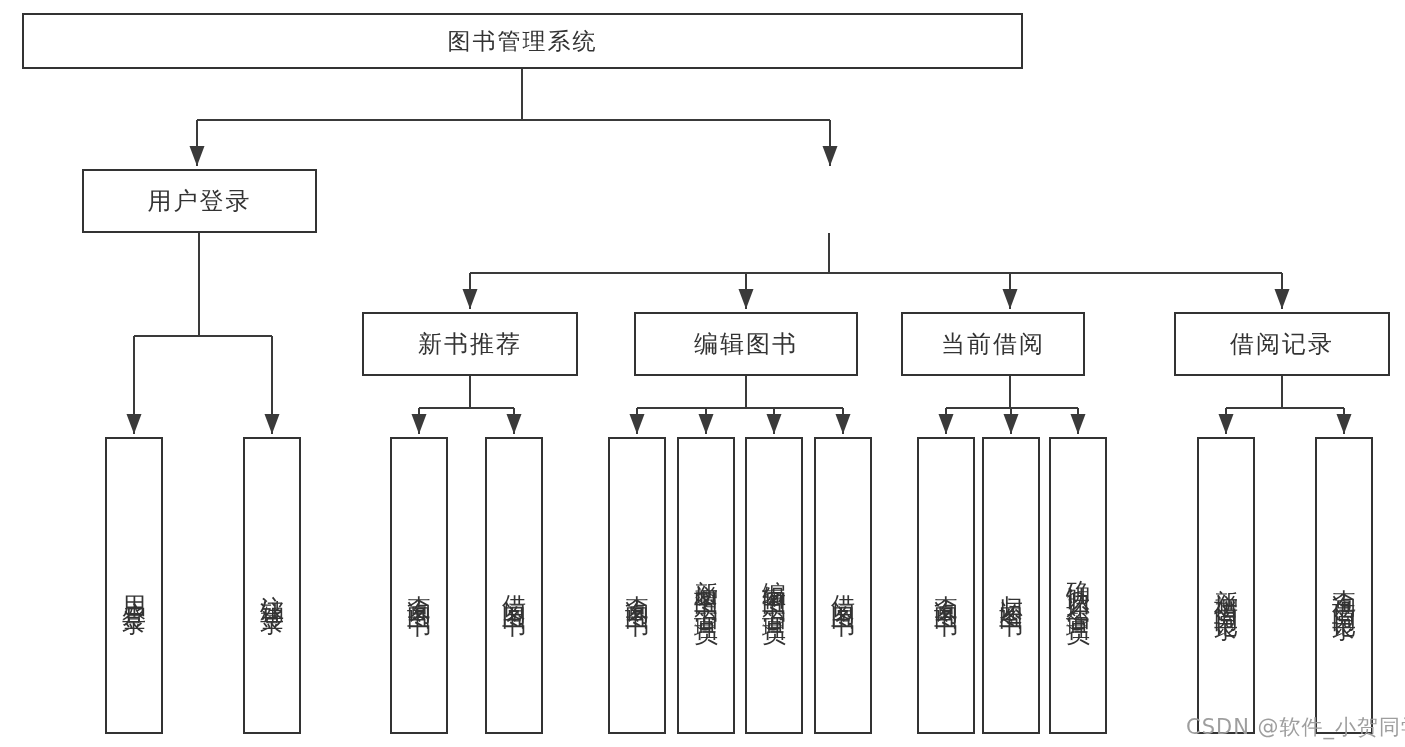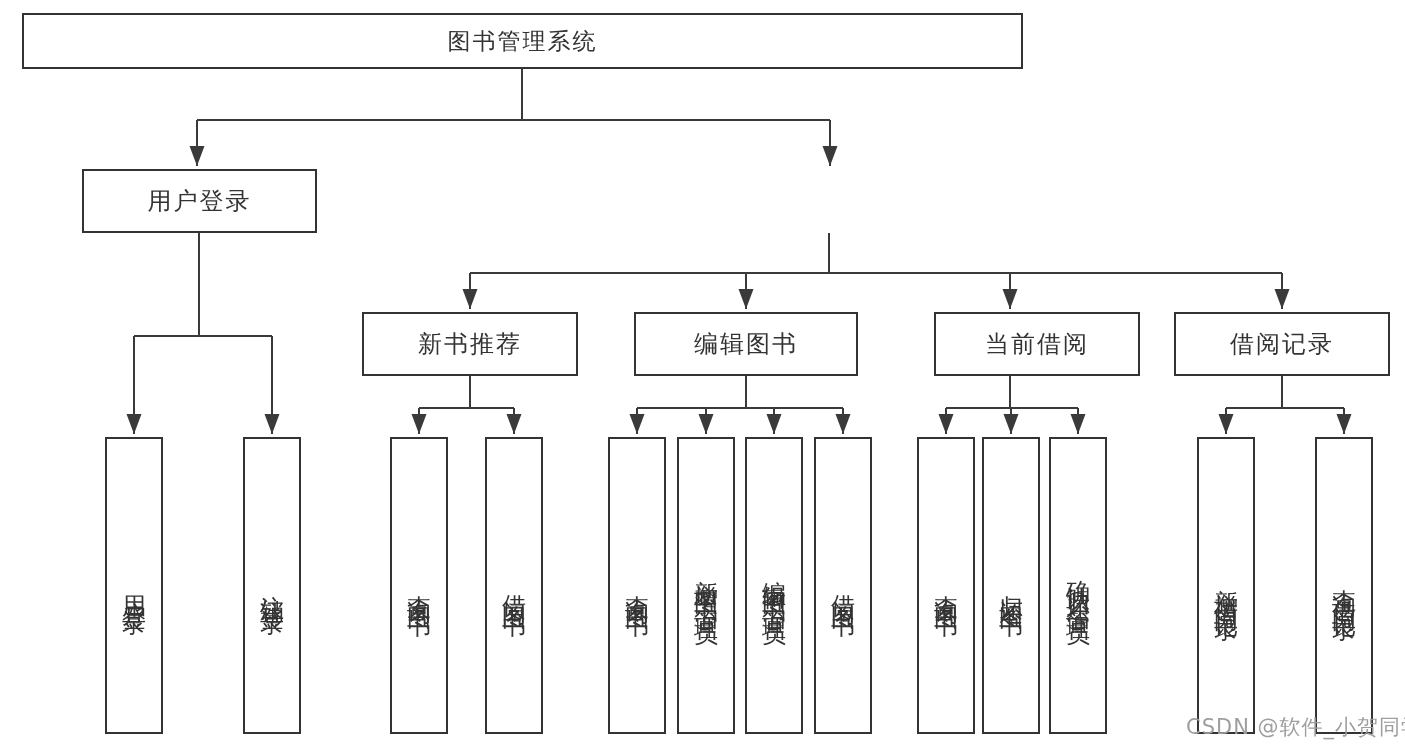--- a/index.html
+++ b/index.html
@@ -123,21 +123,21 @@
       <path d="M1344 408 V434" marker-end="url(#arrow)"></path>
     </g>
   </svg>
 
   <div class="node root">图书管理系统</div>
 
   <div class="node h2" style="left:82px;">用户登录</div>
 
   <div class="node h3" style="left:362px;width:216px;">新书推荐</div>
   <div class="node h3" style="left:634px;width:224px;">编辑图书</div>
-  <div class="node h3" style="left:901px;width:206px;margin-left:33px;">当前借阅</div>
+  <div class="node h3" style="left:901px;width:184px;">当前借阅</div>
   <div class="node h3" style="left:1174px;width:216px;text-align:center;">借阅记录</div>
 
   <div class="node leaf" style="left:105px;">用户登录</div>
   <div class="node leaf" style="left:243px;">注销登录</div>
 
   <div class="node leaf" style="left:390px;">查询图书</div>
   <div class="node leaf" style="left:485px;">借阅图书</div>
 
   <div class="node leaf" style="left:608px;">查询图书</div>
   <div class="node leaf" style="left:677px;">新增图书（管理员）</div>

